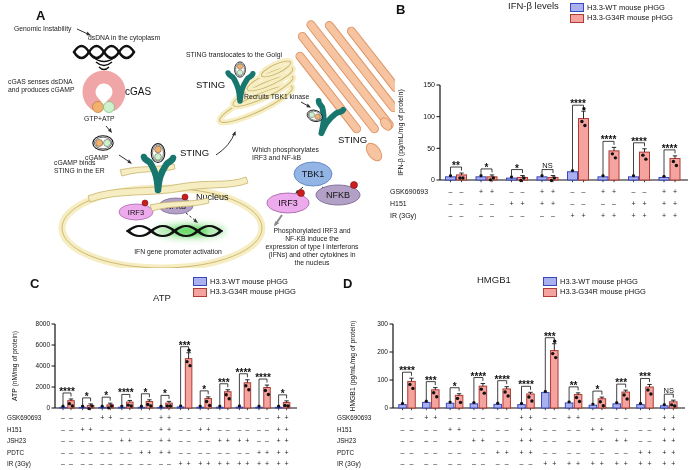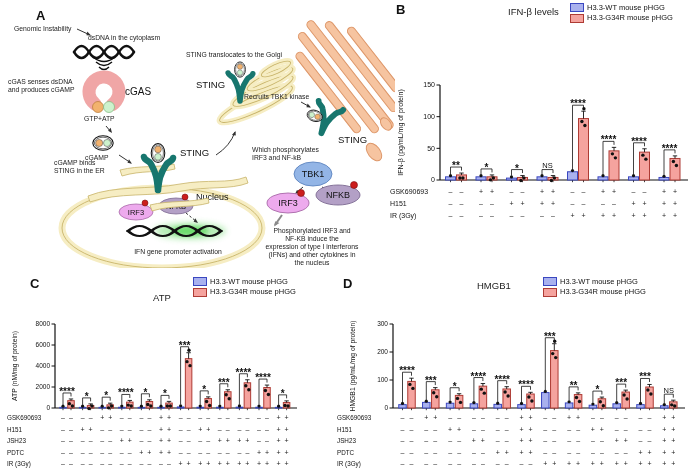--- a/index.html
+++ b/index.html
@@ -188,21 +188,21 @@
       <text x="312" y="241" class="t68" text-anchor="middle">NF-KB induce the</text>
       <text x="312" y="249" class="t68" text-anchor="middle">expression of type I interferons</text>
       <text x="312" y="257" class="t68" text-anchor="middle">(IFNs) and other cytokines in</text>
       <text x="312" y="265" class="t68" text-anchor="middle">the nucleus</text>
     </g>
   </svg>
 
   
   <div class="panel" id="panelB">
     <div class="plab" style="left:6px;top:2px">B</div>
-    <div class="ptitle" style="left:118px;top:6px">IFN-β levels</div>
+    <div class="ptitle" style="left:118px;top:0">IFN-β levels</div>
     <div class="legend" style="left:180px;top:3px">
       <div class="lrow">
           <span class="sw sw-wt"></span>
           <span>H3.3-WT mouse pHGG</span>
         </div>
       <div class="lrow">
           <span class="sw sw-g34r"></span>
           <span>H3.3-G34R mouse pHGG</span>
         </div>
     </div>
@@ -646,21 +646,21 @@
         <text x="254" y="170" text-anchor="middle" font-size="7" fill="#222">+</text>
         <text x="262" y="170" text-anchor="middle" font-size="7" fill="#222">+</text>
         <text x="273.6" y="170" text-anchor="middle" font-size="7" fill="#222">+</text>
         <text x="281.6" y="170" text-anchor="middle" font-size="7" fill="#222">+</text>
       </svg>
   </div>
 
   
   <div class="panel" id="panelD">
     <div class="plab" style="left:8px;top:6px">D</div>
-    <div class="ptitle" style="left:142px;top:10px">HMGB1</div>
+    <div class="ptitle" style="left:142px;top:4px">HMGB1</div>
     <div class="legend" style="left:208px;top:7px">
       <div class="lrow">
           <span class="sw sw-wt"></span>
           <span>H3.3-WT mouse pHGG</span>
         </div>
       <div class="lrow">
           <span class="sw sw-g34r"></span>
           <span>H3.3-G34R mouse pHGG</span>
         </div>
     </div>

